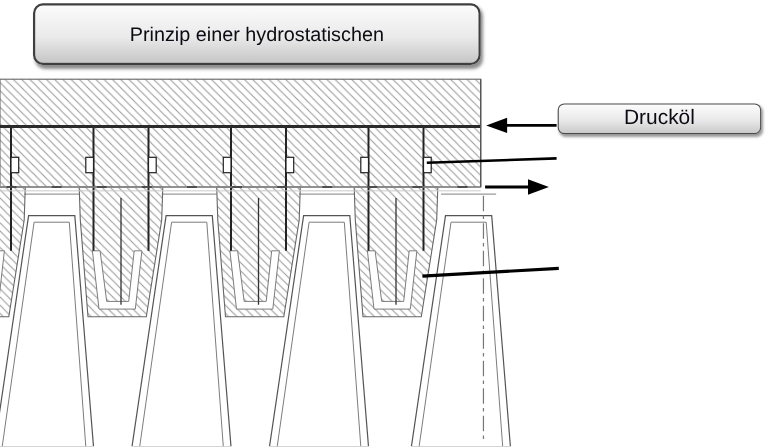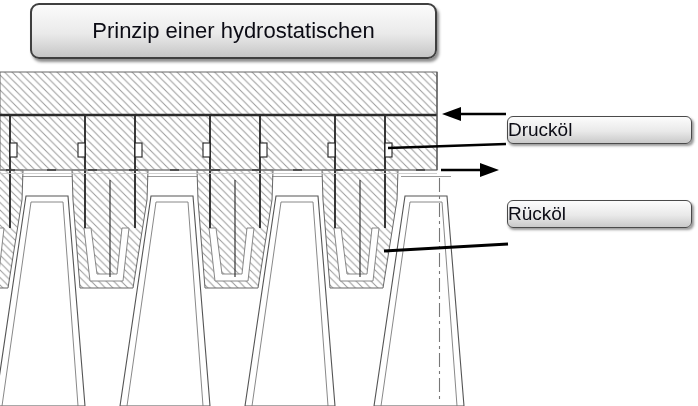--- a/index.html
+++ b/index.html
@@ -7,29 +7,29 @@
     position:relative;width:698px;height:406px;background:#ffffff;
     font-family:"Liberation Sans", sans-serif;overflow:hidden;
   }
   .drawing-svg{position:absolute;left:0;top:0;}
   .titlebox{
     position:absolute;left:30px;top:3px;width:403px;height:52px;
     border:2px solid #3f3f3f;border-radius:9px;
     background:linear-gradient(#fbfbfb,#eaeaea 55%,#c6c6c6);
     box-shadow:2px 3px 3px rgba(0,0,0,.45);
     display:flex;flex-direction:column;justify-content:center;align-items:center;
-    color:#0b0b14;font-size:22px;line-height:26px;
+    color:#0b0b14;font-size:18px;line-height:26px;
   }
   .label-box{
     position:absolute;left:507px;width:183px;height:26px;
     border:1.6px solid #4a4a4a;border-radius:6px;
     background:linear-gradient(#fcfcfc,#e9e9e9 55%,#c9c9c9);
     box-shadow:1.5px 2px 2.5px rgba(0,0,0,.4);
-    display:flex;justify-content:flex-start;align-items:center;
-    color:#0b0b14;font-size:19px;margin-top:22px;
+    display:flex;justify-content:center;align-items:center;
+    color:#0b0b14;font-size:19px;
   }
   .lb-druckoel{top:94px;}
   .lb-vorwiderstaende{top:136px;}
   .lb-rueckoel{top:178px;}
   .lb-oeltaschen{top:237px;}
 </style>
 </head>
 <body>
 
 <div class="canvas">
@@ -105,17 +105,14 @@
     </g>
   </svg>
 
   <div class="titlebox">
     <div>Prinzip einer hydrostatischen</div>
   </div>
 
   <div class="label-box lb-druckoel">
     <span>Drucköl</span>
   </div>
-  <div class="label-box lb-rueckoel">
-    <span>Rücköl</span>
-  </div>
 
 </div>
 
 </body></html>

